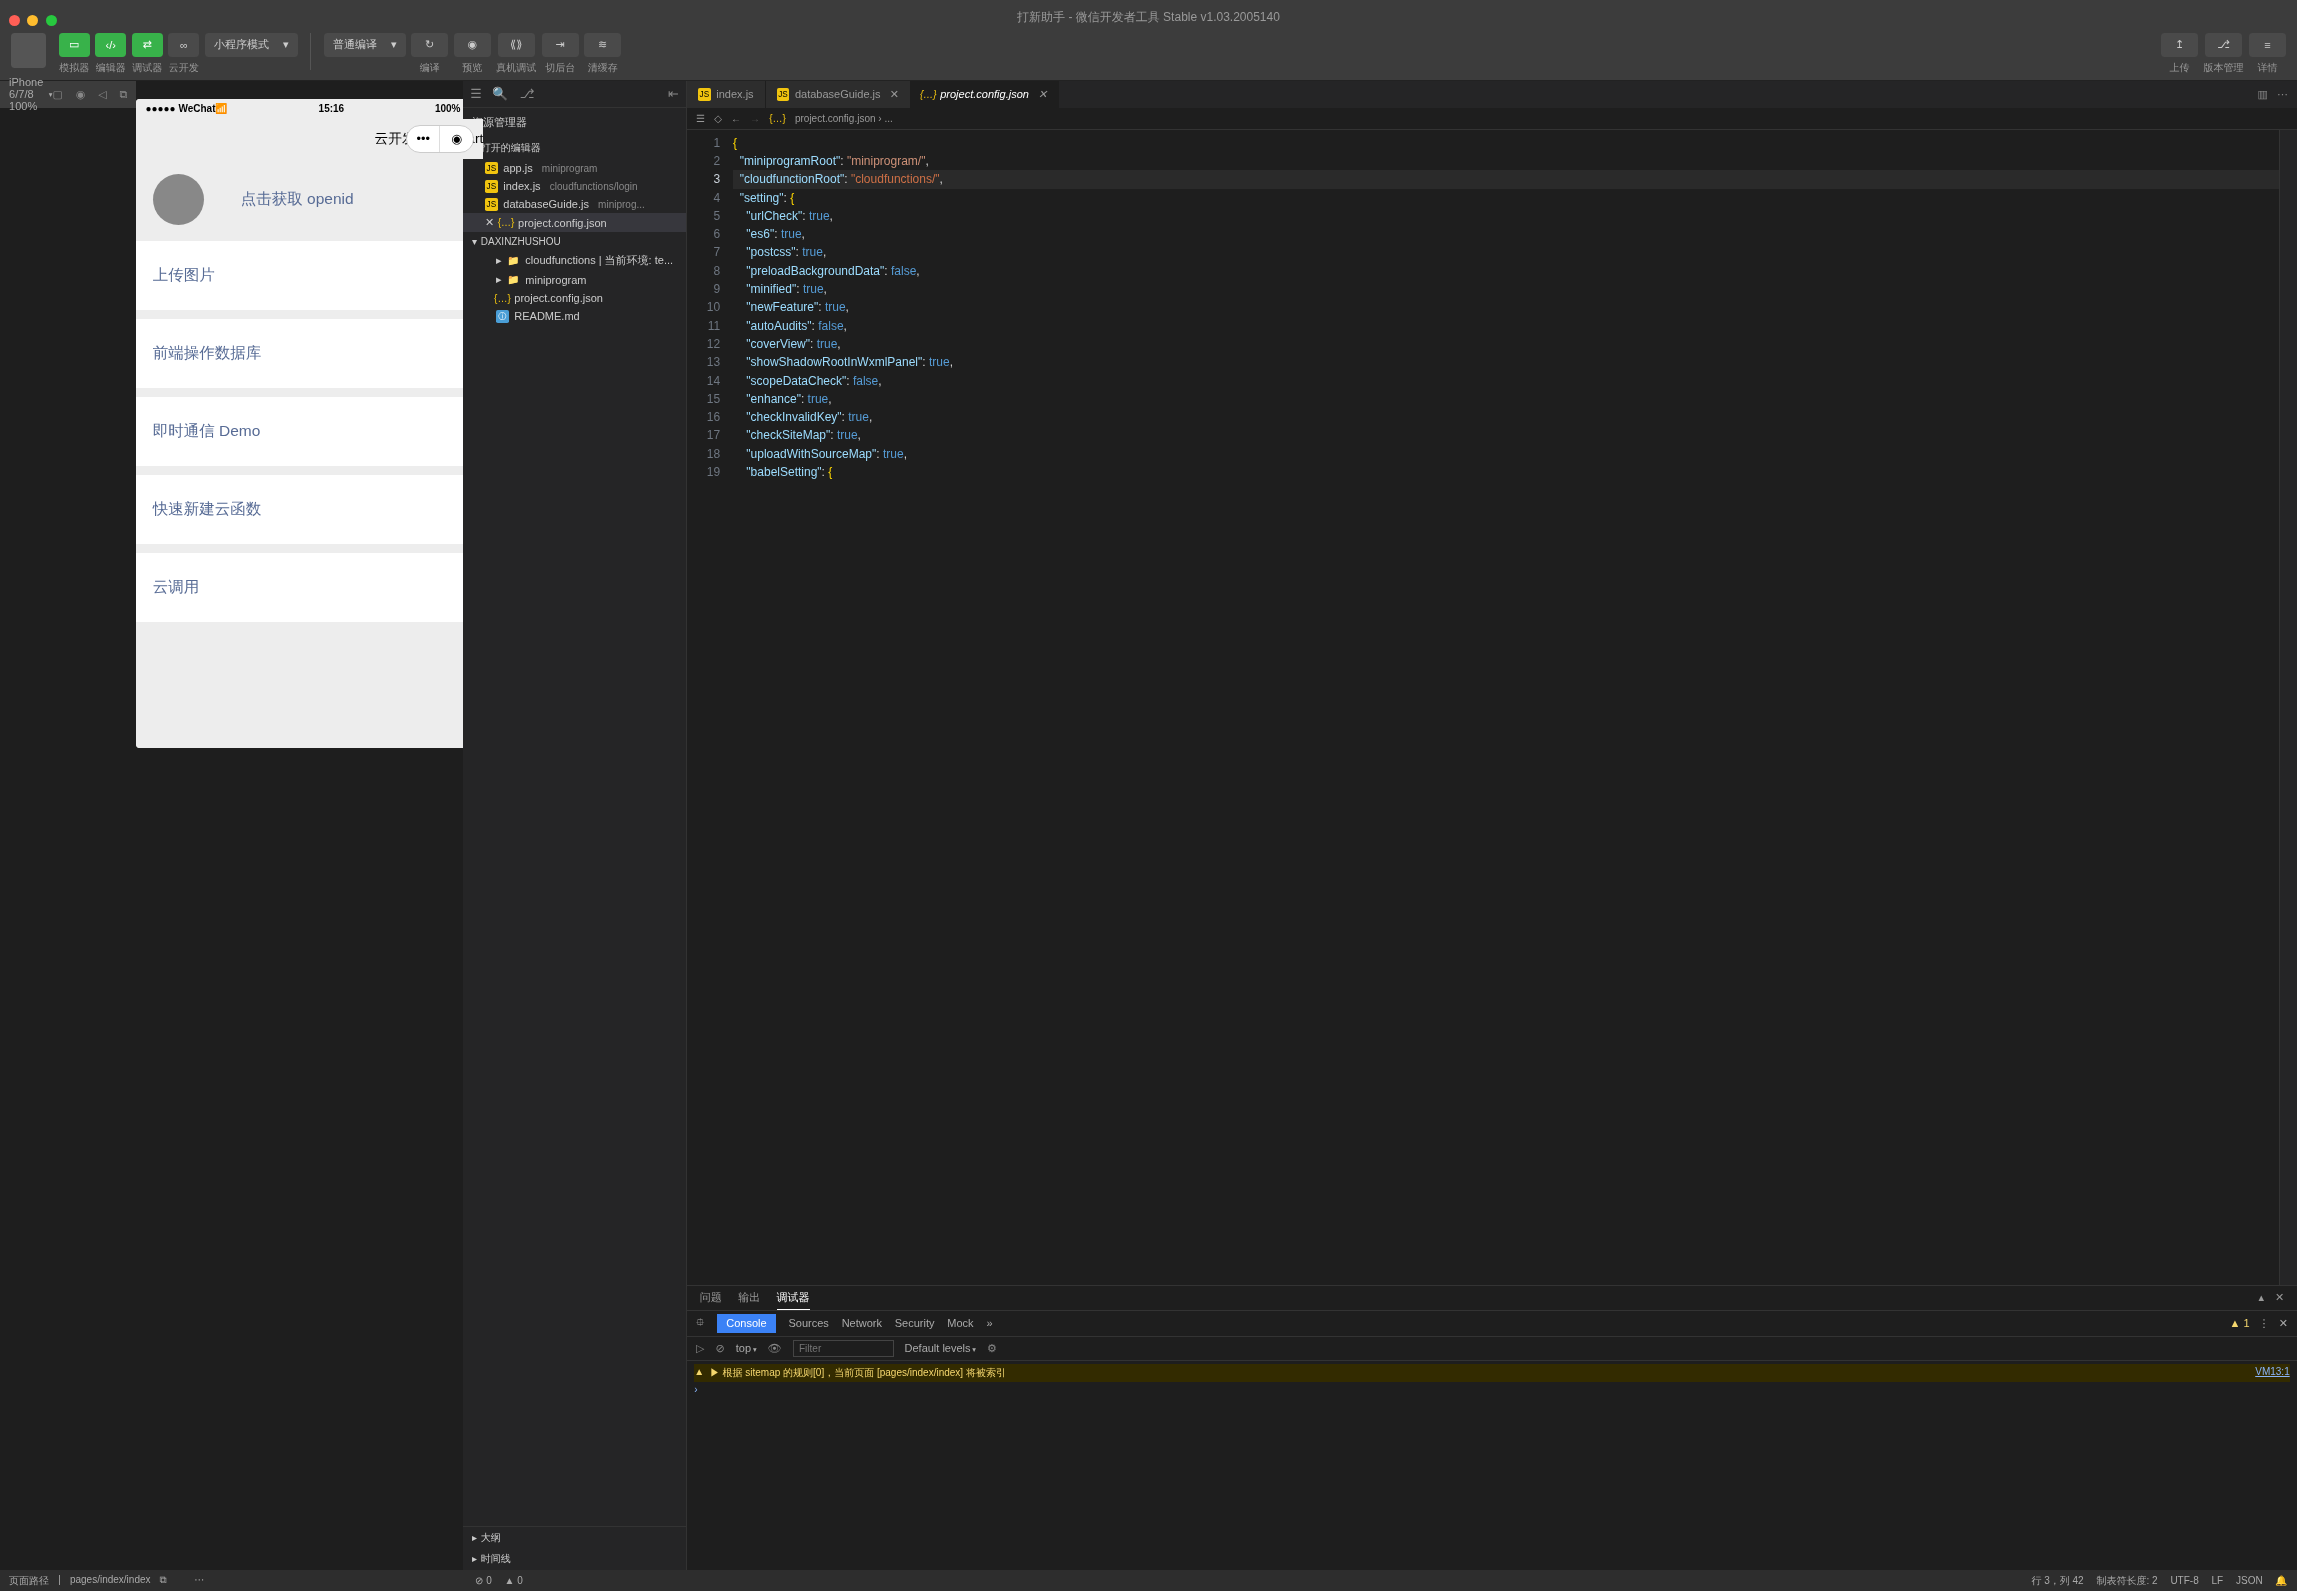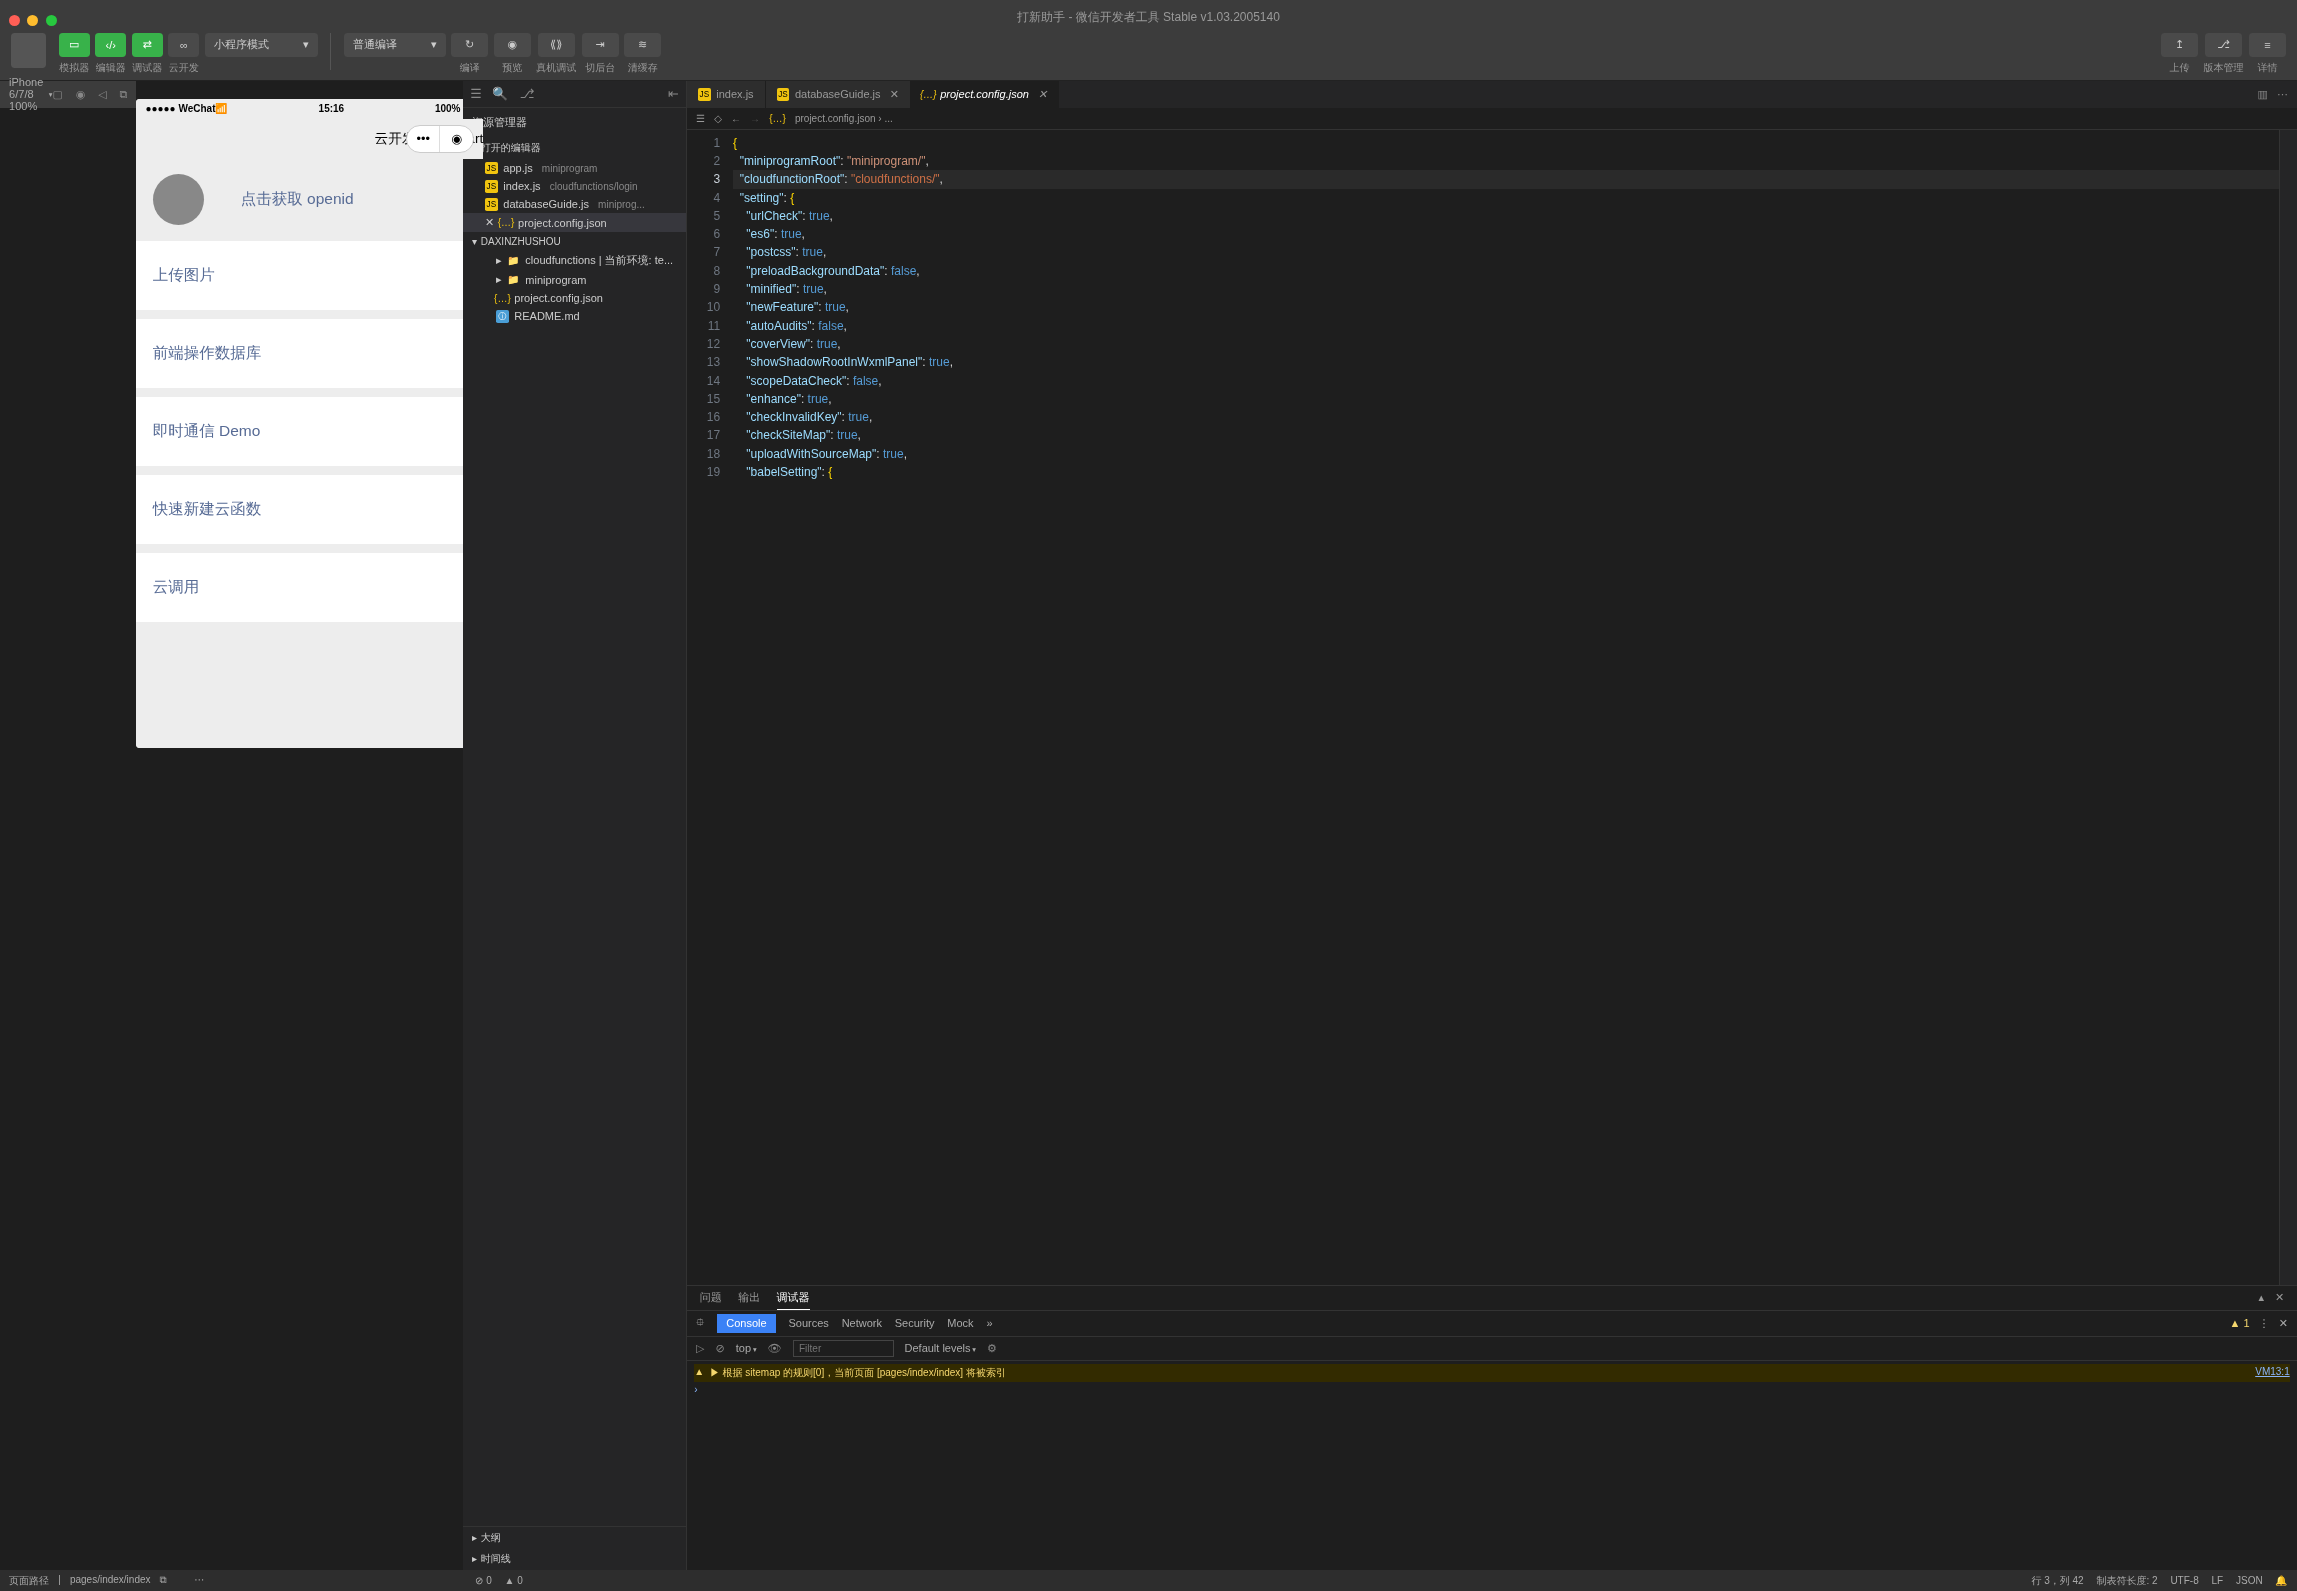--- a/index.html
+++ b/index.html
@@ -7,21 +7,21 @@
 .titlebar{height:25.6px;background:#3c3c3c;display:flex;align-items:flex-end;padding:0 9.1px;position:relative}
 .traffic{display:flex;gap:7.3px}
 .dot{width:11px;height:11px;border-radius:50%}
 .dot.r{background:#ff5f56}.dot.y{background:#ffbd2e}.dot.g{background:#27c93f}
 .titlebar-title{position:absolute;left:50%;transform:translateX(-50%);color:#999;font-size:12px}
 .toolbar{height:55px;background:#3c3c3c;display:flex;align-items:flex-start;padding:7.3px 11px;gap:5.5px;border-bottom:0.9px solid #222}
 .tb-group{display:flex;flex-direction:column;align-items:center;gap:3.7px}
 .tb-btn{width:31px;height:24px;background:#38b24a;border-radius:3.7px;display:flex;align-items:center;justify-content:center;color:#fff;cursor:pointer}
 .tb-btn.gray{background:#4a4a4a;color:#ccc}
 .tb-label{font-size:10px;color:#999}
-.tb-select{background:#4a4a4a;height:24px;padding:0 9.1px;border-radius:3.7px;display:flex;align-items:center;gap:34px;color:#ccc;font-size:11px;cursor:pointer}
+.tb-select{background:#4a4a4a;height:24px;padding:0 9.1px;border-radius:3.7px;display:flex;align-items:center;gap:14px;color:#ccc;font-size:11px;cursor:pointer}
 .tb-icon-btn{width:37px;height:24px;background:#4a4a4a;border-radius:3.7px;display:flex;align-items:center;justify-content:center;color:#ccc;cursor:pointer}
 .tb-divider{width:0.9px;height:37px;background:#555;margin:0 7.3px}
 .tb-spacer{flex:1}
 .avatar{width:35px;height:35px;border-radius:3.7px;background:#555;margin-right:7.3px}
 .main{display:flex;height:calc(100vh - 80px - 22px)}
 .sim-panel{width:463px;background:#1e1e1e;display:flex;flex-direction:row}
 .sim-header{height:27.4px;background:#3c3c3c;display:flex;align-items:center;padding:0 9.1px;justify-content:space-between}
 .sim-device{color:#aaa;font-size:11px;display:flex;align-items:center;gap:3.7px;cursor:pointer}
 .sim-tools{display:flex;gap:12.8px;color:#888}
 .sim-body{flex:1;display:flex;justify-content:center;padding:18.3px 0}

